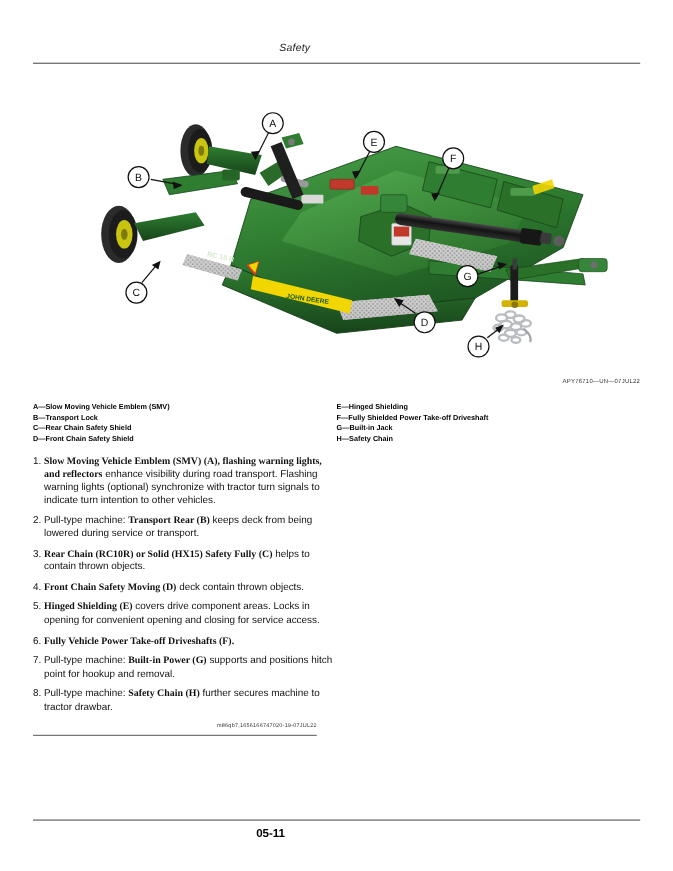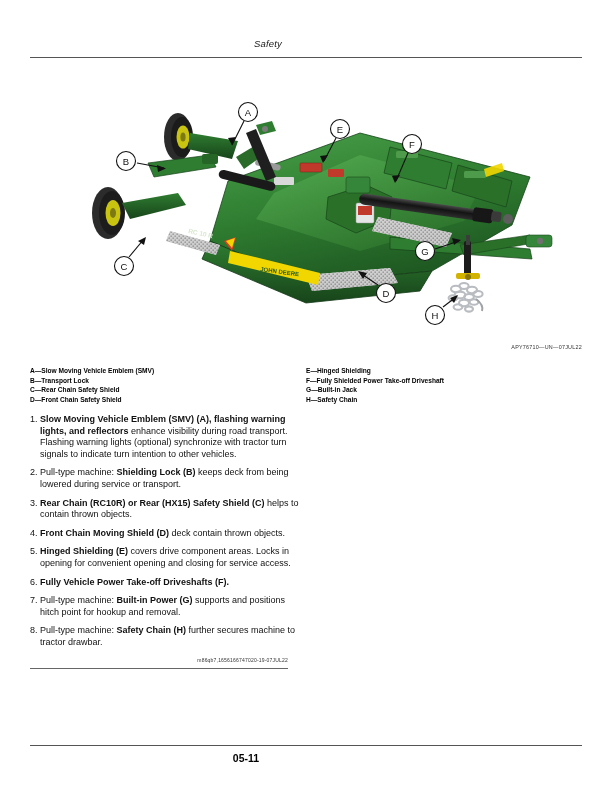--- a/index.html
+++ b/index.html
@@ -48,21 +48,21 @@
   
   .body-list{
     position:absolute;top:414px;left:30px;width:276px;
   }
   .li{
     display:flex;font-size:9px;line-height:11.6px;
     margin-bottom:7px;color:#111;
   }
   .li-num{width:10px;flex:none;text-align:left;}
   .li-txt{flex:1;}
-  .li-txt b{font-weight:bold;}
+  .li-txt b{font-weight:bold;font-family:Liberation Serif, serif;}
 
   
   .ref-code{
     position:absolute;top:657px;left:30px;width:258px;
     text-align:right;font-size:5px;color:#333;letter-spacing:.2px;
   }
   .ref-rule{
     position:absolute;top:668px;left:30px;width:258px;height:1px;
     background:#666;
   }
@@ -317,29 +317,29 @@
     </div>
   </div>
 
   <div class="body-list" id="body-list">
       <div class="li">
         <span class="li-num">1.</span>
         <span class="li-txt"><b>Slow Moving Vehicle Emblem (SMV) (A), flashing warning lights, and reflectors</b><span> enhance visibility during road transport. Flashing warning lights (optional) synchronize with tractor turn signals to indicate turn intention to other vehicles.</span></span>
       </div>
       <div class="li">
         <span class="li-num">2.</span>
-        <span class="li-txt"><span>Pull-type machine: </span><b>Shielding Lock (B)</b><span> keeps deck from being lowered during service or transport.</span></span>
+        <span class="li-txt"><span>Pull-type machine: </span><b>Transport Rear (B)</b><span> keeps deck from being lowered during service or transport.</span></span>
       </div>
       <div class="li">
         <span class="li-num">3.</span>
-        <span class="li-txt"><b>Rear Chain (RC10R) or Rear (HX15) Safety Shield (C)</b><span> helps to contain thrown objects.</span></span>
+        <span class="li-txt"><b>Rear Chain (RC10R) or Solid (HX15) Safety Fully (C)</b><span> helps to contain thrown objects.</span></span>
       </div>
       <div class="li">
         <span class="li-num">4.</span>
-        <span class="li-txt"><b>Front Chain Moving Shield (D)</b><span> deck contain thrown objects.</span></span>
+        <span class="li-txt"><b>Front Chain Safety Moving (D)</b><span> deck contain thrown objects.</span></span>
       </div>
       <div class="li">
         <span class="li-num">5.</span>
         <span class="li-txt"><b>Hinged Shielding (E)</b><span> covers drive component areas. Locks in opening for convenient opening and closing for service access.</span></span>
       </div>
       <div class="li">
         <span class="li-num">6.</span>
         <span class="li-txt"><b>Fully Vehicle Power Take-off Driveshafts (F).</b></span>
       </div>
       <div class="li">

